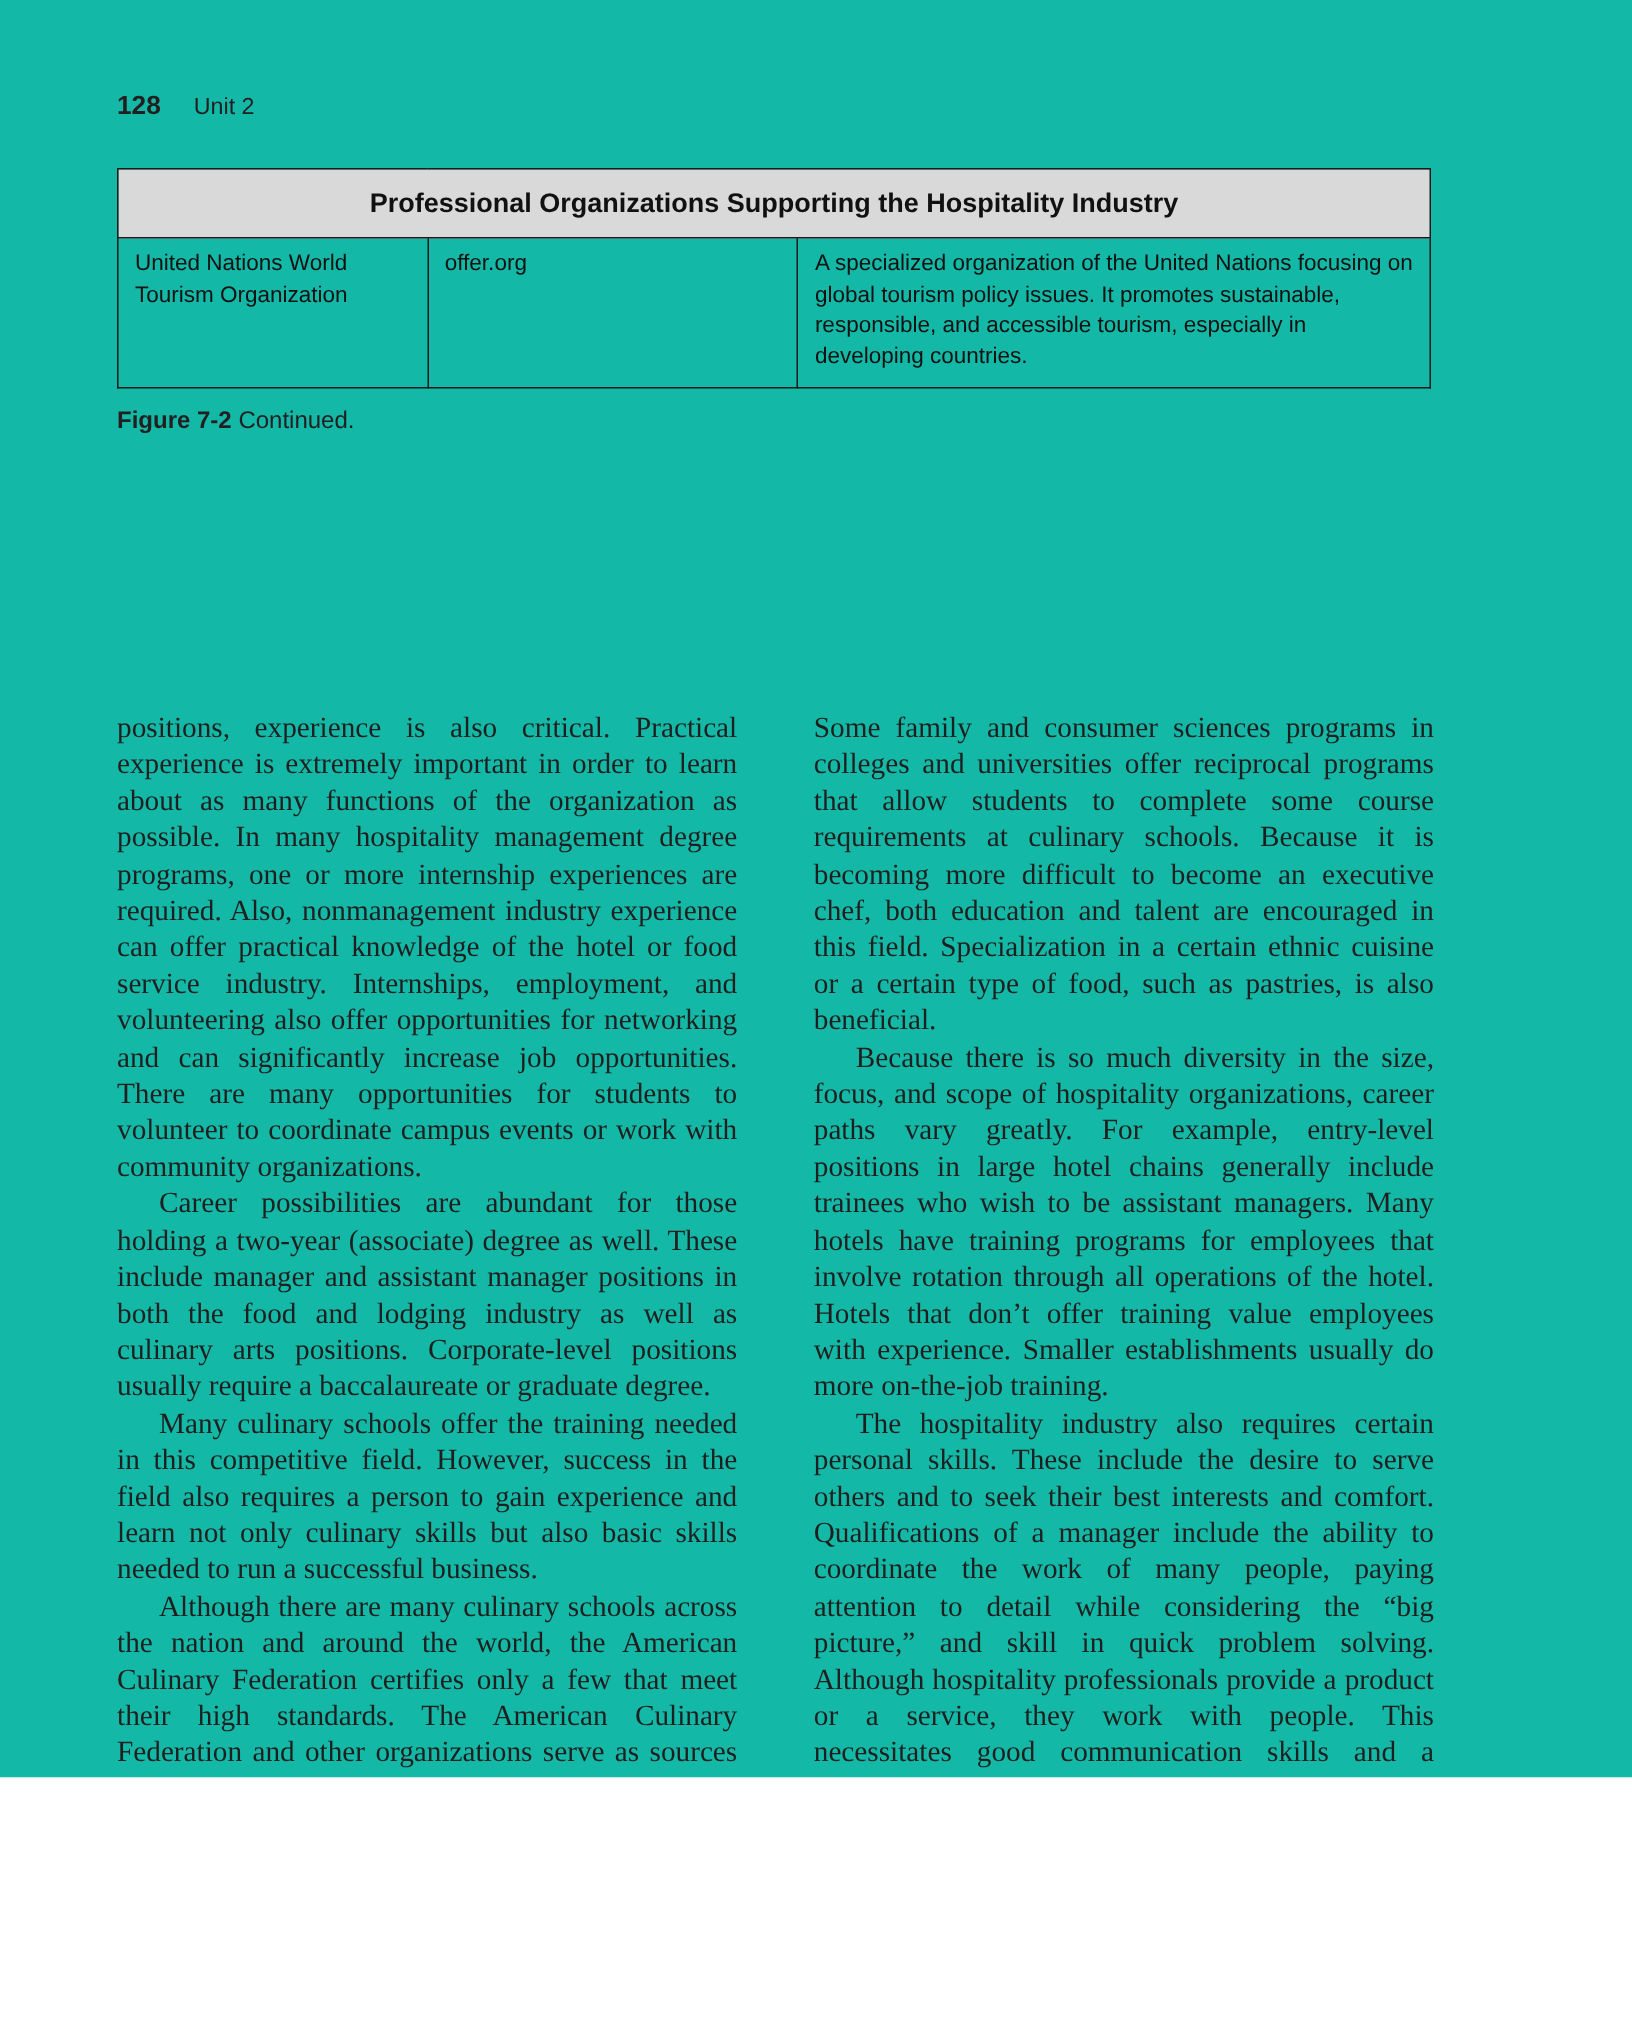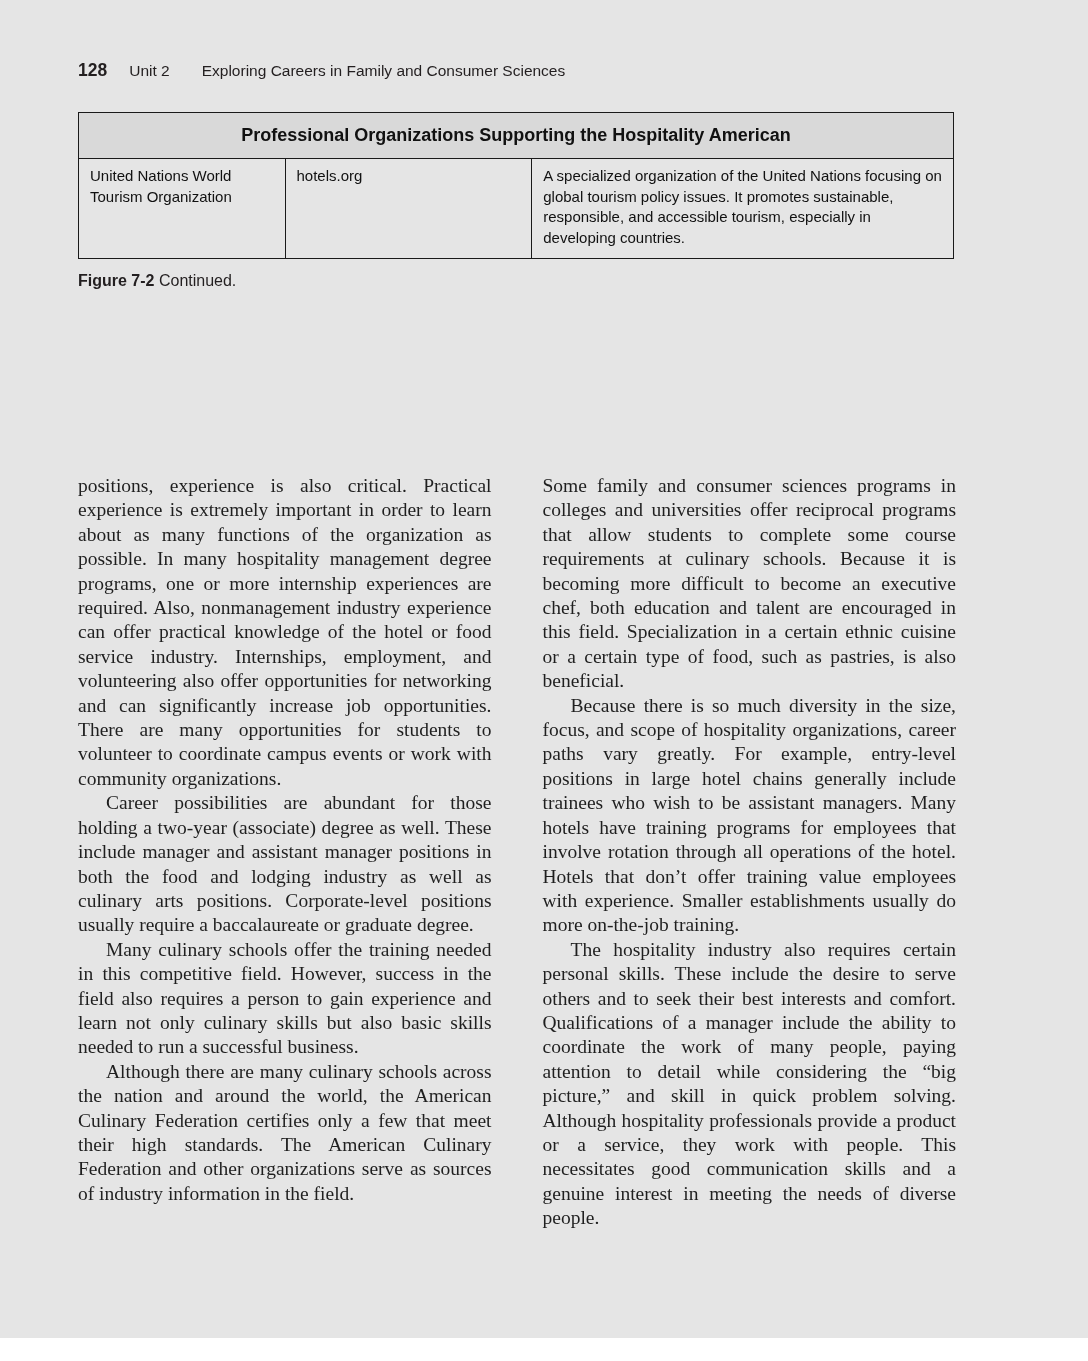--- a/index.html
+++ b/index.html
@@ -1,21 +1,21 @@
 <!DOCTYPE html>
 <html lang="en"><head>
 <meta charset="utf-8">
 <style>
   * { margin: 0; padding: 0; box-sizing: border-box; }
   html, body { background: #ffffff; }
   .page {
     position: relative;
     width: 1088px;
-    height: 1338px;
-    background: #e5e5e5;
+    height: 1185px;
+    background: #14b8a6;
     font-family: "Liberation Sans", sans-serif;
     color: #1c1c1c;
     overflow: hidden;
   }
   
   .running-head {
     position: absolute;
     left: 78px;
     top: 60px;
     display: flex;
@@ -88,39 +88,38 @@
   .text-col p.indent { text-indent: 28px; }
 </style>
 </head>
 <body>
 
 <div class="page">
 
   <div class="running-head">
     <span class="page-number">128</span>
     <span class="unit-label">Unit 2</span>
-    <span class="unit-title">Exploring Careers in Family and Consumer Sciences</span>
   </div>
 
   <div class="figure-block">
     <table class="org-table">
       <colgroup>
         <col class="col-org">
           <col class="col-site">
           <col class="col-desc">
       </colgroup>
       <thead>
         <tr>
-          <th colspan="3">Professional Organizations Supporting the Hospitality American</th>
+          <th colspan="3">Professional Organizations Supporting the Hospitality Industry</th>
         </tr>
       </thead>
       <tbody>
         <tr>
           <td>United Nations World Tourism Organization</td>
-          <td>hotels.org</td>
+          <td>offer.org</td>
           <td>A specialized organization of the United Nations focusing on global tourism policy issues. It promotes sustainable, responsible, and accessible tourism, especially in developing countries.</td>
         </tr>
       </tbody>
     </table>
     <div class="figure-caption">
       <span class="cap-label">Figure 7-2</span>
       <span class="cap-text">Continued.</span>
     </div>
   </div>
 

